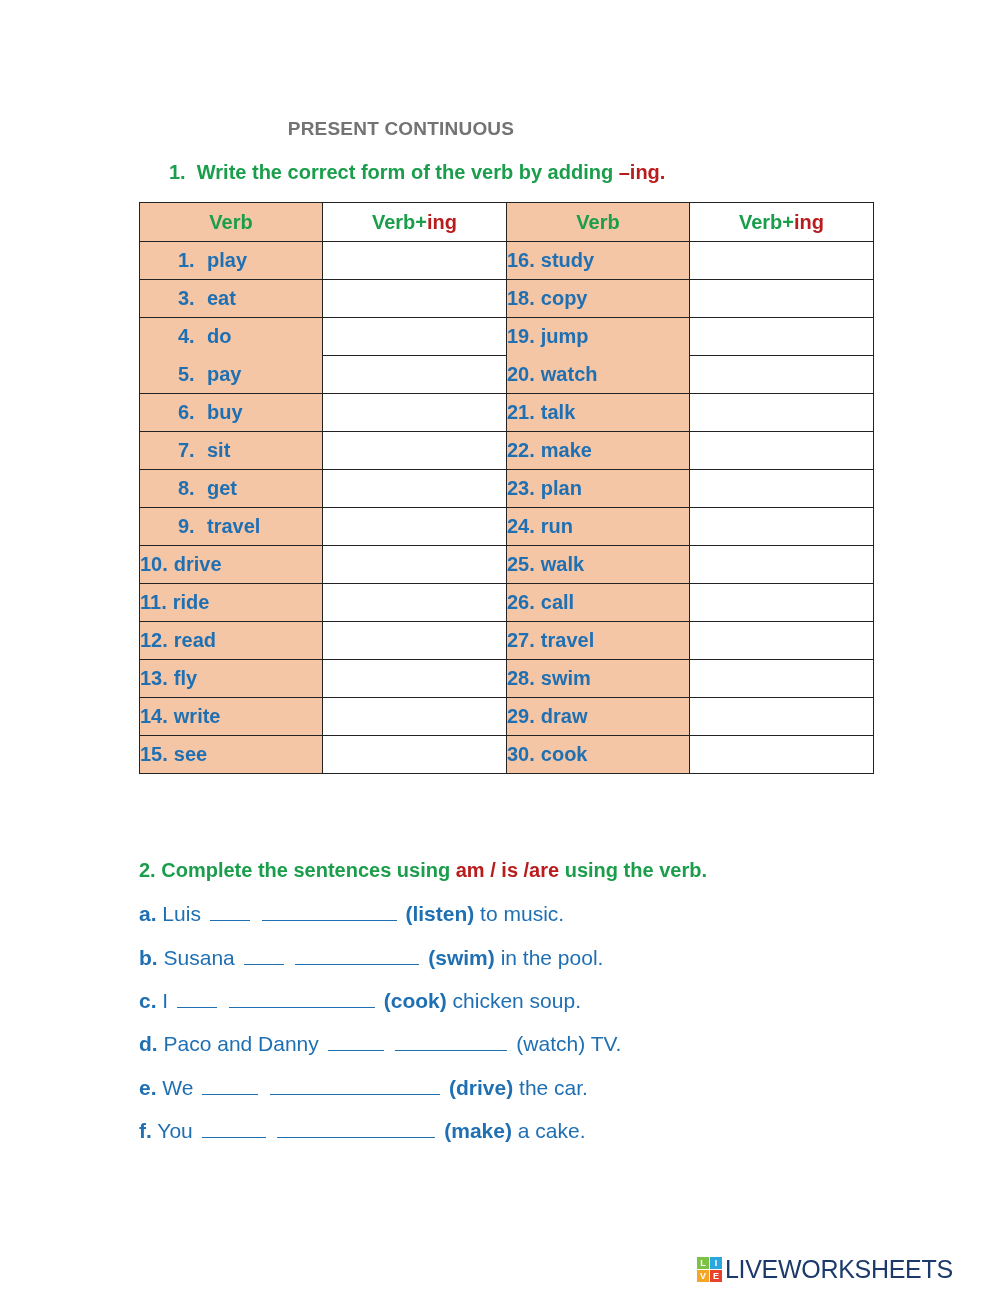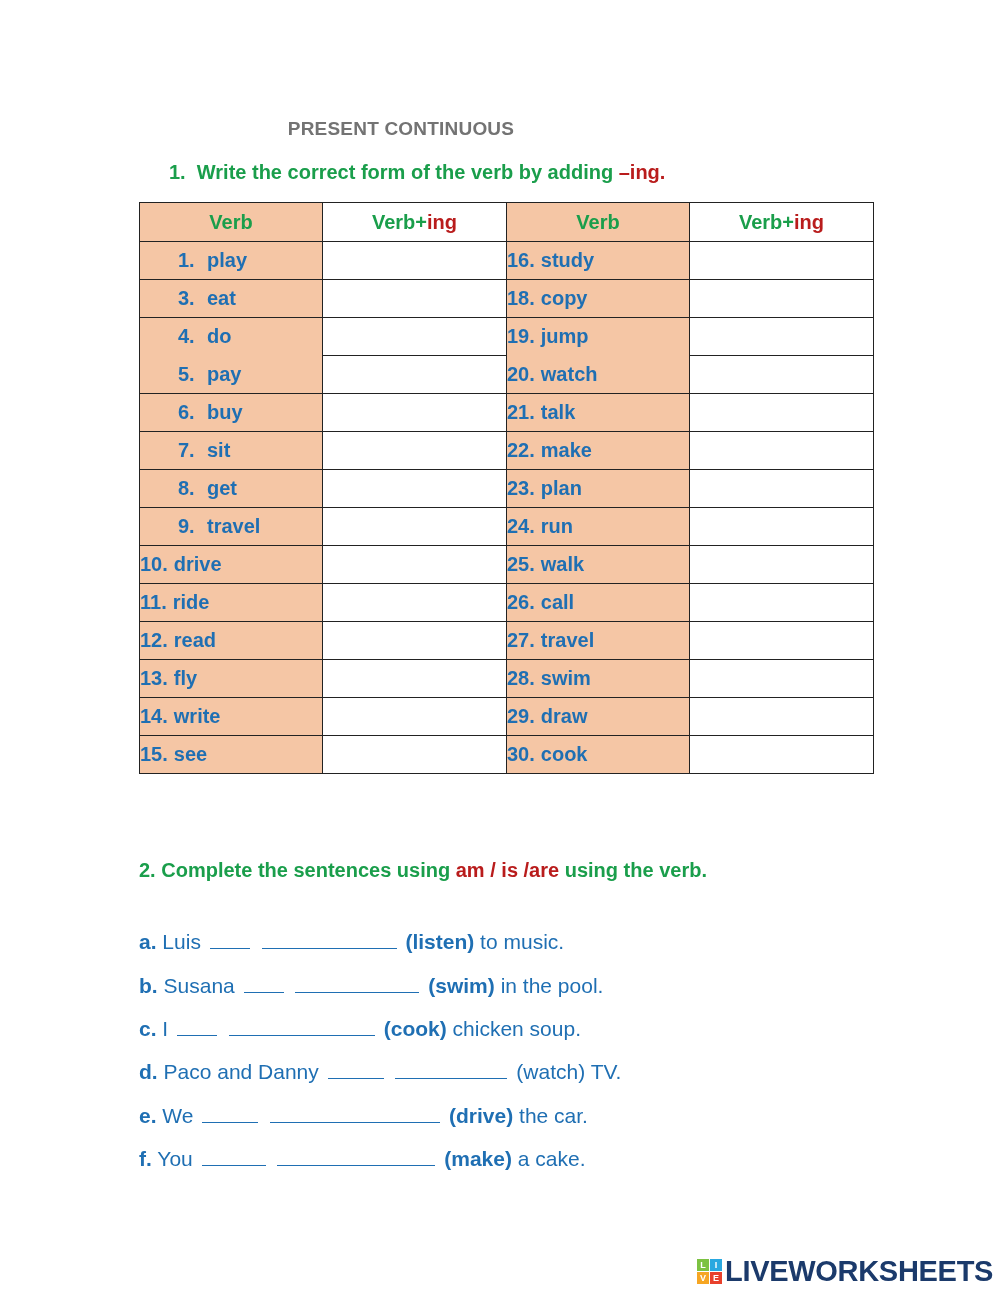--- a/index.html
+++ b/index.html
@@ -48,21 +48,21 @@
     }
 
     .section2 {
       position: absolute; top: 859px; left: 139px;
       font-family: "Liberation Sans", sans-serif; font-weight: bold;
       font-size: 20px; color: #1a9e4b;
     }
     .sentence {
       position: absolute; left: 139px;
       font-family: "Liberation Sans", sans-serif;
-      font-size: 21px; color: #1f6fb3; white-space: nowrap; margin-top: 28px;
+      font-size: 21px; color: #1f6fb3; white-space: nowrap;
     }
     .sentence .letter { font-weight: bold; }
     .sentence .verbhint { font-weight: bold; }
     .sentence .verbhint.normal { font-weight: normal; }
     .blank {
       display: inline-block; border-bottom: 1.5px solid #1f6fb3;
       height: 18px; vertical-align: baseline; margin: 0 3px;
     }
 
     .logo {
@@ -70,21 +70,21 @@
     }
     .logo-grid {
       display: grid; grid-template-columns: 12px 12px; grid-template-rows: 12px 12px; gap: 1px;
       margin-right: 3px;
     }
     .logo-grid span {
       display: flex; align-items: center; justify-content: center;
       font-family: "Liberation Sans", sans-serif; font-weight: bold; font-size: 9px; color: #fff;
     }
     .logo-text {
-      font-family: "Liberation Sans", sans-serif; font-weight: bold; font-size: 29px;
+      font-family: "Liberation Sans", sans-serif; font-weight: normal; font-size: 25px;
       color: #1b3a6b; letter-spacing: -0.3px;
     }
   </style>
 </head>
 <body>
 
 <div class="title">PRESENT CONTINUOUS</div>
 
 <div class="section1">
   <span style="white-space:pre">1.  Write the correct form of the verb by adding </span><span class="red">–ing</span><span class="red">.</span>

